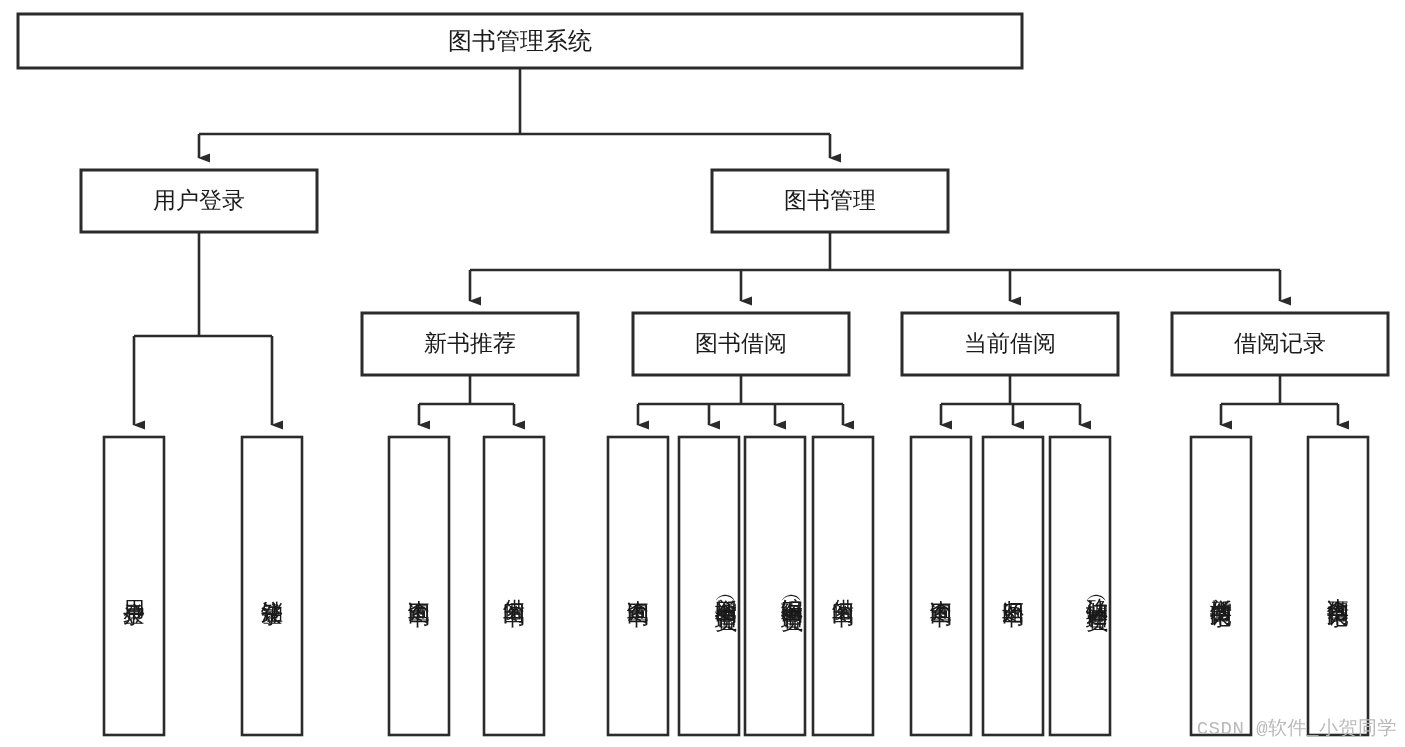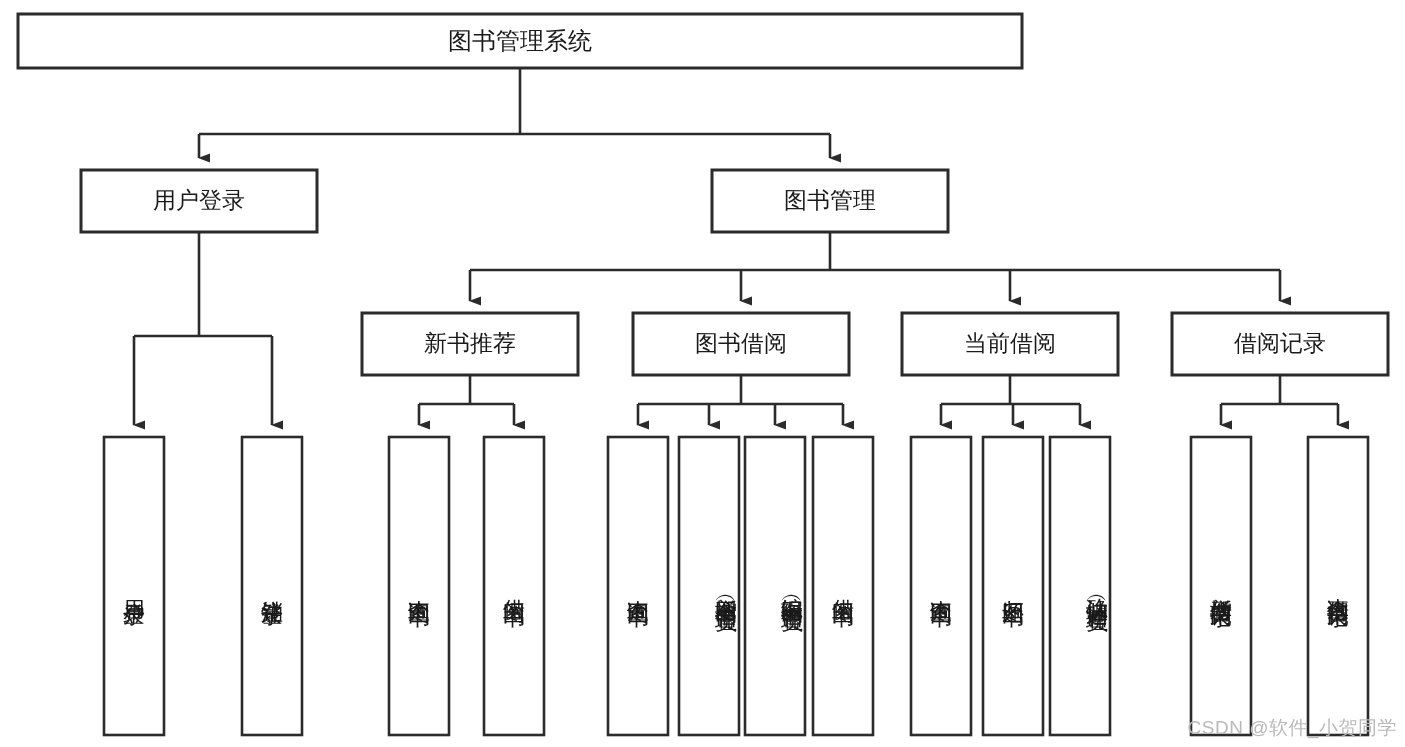--- a/index.html
+++ b/index.html
@@ -68,21 +68,21 @@
     display: flex;
     align-items: center;
     justify-content: center;
     white-space: nowrap;
     pointer-events: none;
   }
   #watermark {
     position: absolute;
     right: 8px;
     bottom: 6px;
-    font-family: Liberation Sans, sans-serif;
+    font-family: Liberation Mono, monospace;
     font-size: 19px;
     color: #b9b9b9;
     letter-spacing: 0.5px;
     white-space: nowrap;
   }
 </style>
 </head>
 <body>
 
 <div id="diagram-root">

